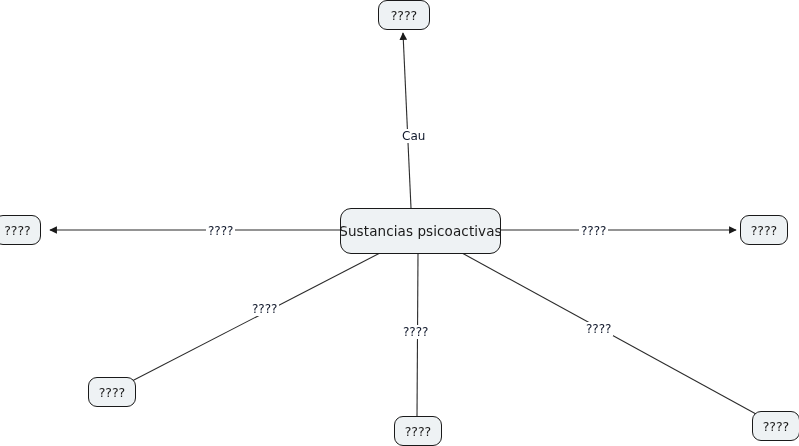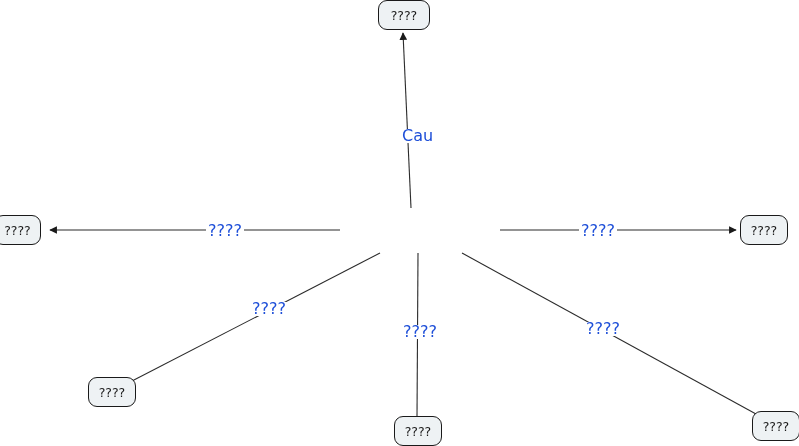--- a/index.html
+++ b/index.html
@@ -42,22 +42,22 @@
     border-radius: 11px;
     font-size: 13.5px;
     letter-spacing: 0.1px;
   }
   .node.leaf {
     font-size: 12.5px;
     border-radius: 9px;
   }
   .edge-label {
     position: absolute;
-    font-size: 16px;
-    color: #1d4ed8;
+    font-size: 12px;
+    color: #0f172a;
     background: #ffffff;
     padding: 0 2px;
     white-space: nowrap;
     z-index: 2;
     line-height: 14px;
   }
 </style>
 </head>
 <body>
 
@@ -76,20 +76,23 @@
 
     <line x1="500" y1="230" x2="736" y2="230" stroke="#2b2b2b" stroke-width="1.1" marker-end="url(#arrow-head)"></line>
 
     <line x1="380" y1="253" x2="132" y2="381" stroke="#2b2b2b" stroke-width="1.1"></line>
 
     <line x1="418" y1="253" x2="417" y2="418" stroke="#2b2b2b" stroke-width="1.1"></line>
 
     <line x1="462" y1="253" x2="756" y2="414" stroke="#2b2b2b" stroke-width="1.1"></line>
   </svg>
 
+  <div class="node center" style="left:340px; top:208px; width:161px; height:46px;">
+    <span>Sustancias psicoactivas</span>
+  </div>
 
   <div class="node leaf" style="left:378px; top:0px; width:52px; height:30px;">
     <span>????</span>
   </div>
 
   <div class="node leaf" style="left:-6px; top:215px; width:47px; height:30px;">
     <span>????</span>
   </div>
 
   <div class="node leaf" style="left:740px; top:215px; width:48px; height:30px;">

